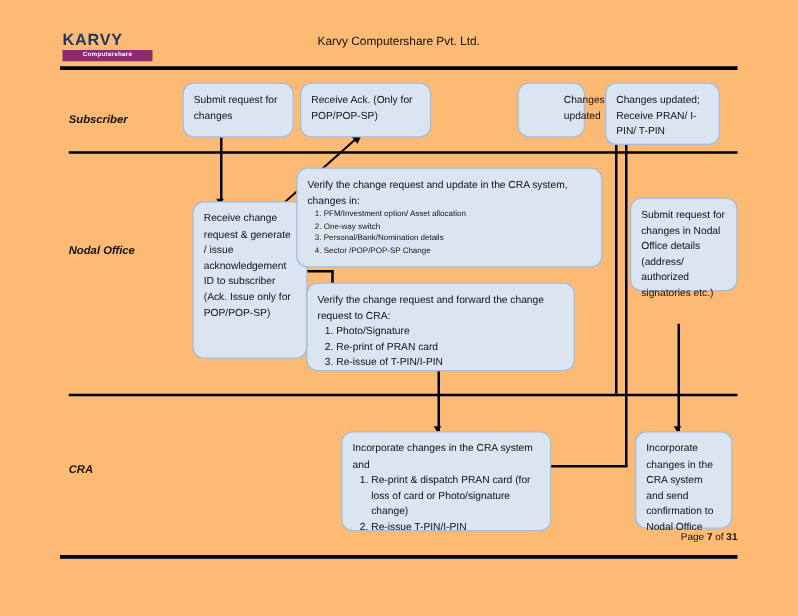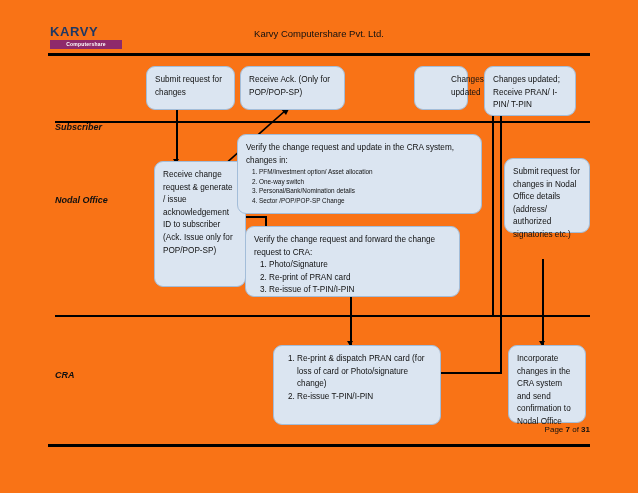--- a/index.html
+++ b/index.html
@@ -8,21 +8,21 @@
     background: #ffffff;
   }
   body {
     font-family: "Liberation Sans", sans-serif;
     color: #1a1a1a;
   }
   #page {
     position: relative;
     width: 638px;
     height: 493px;
-    background: #f97316;
+    background: #fdba74;
     overflow: hidden;
   }
 
   
   .logo {
     position: absolute;
     left: 50px;
     top: 25px;
     width: 72px;
   }
@@ -152,21 +152,21 @@
   </div>
 
   <div class="doc-title">Karvy Computershare Pvt. Ltd.</div>
 
   <div class="rule rule-thick" style="left:48px; top:53px; width:542px;"></div>
 
   <div class="rule rule-med" style="left:55px; top:121px; width:535px;"></div>
   <div class="rule rule-med" style="left:55px; top:315px; width:535px;"></div>
   <div class="rule rule-thick" style="left:48px; top:444px; width:542px;"></div>
 
-  <div class="lane-label" style="left:55px; top:90px;margin-top:32px;">Subscriber</div>
+  <div class="lane-label" style="left:55px; top:90px;">Subscriber</div>
   <div class="lane-label" style="left:55px; top:195px;">Nodal Office</div>
   <div class="lane-label" style="left:55px; top:370px;">CRA</div>
 
   <div class="conn vline" style="left:176px; top:110px; height:53px;"></div>
   <div class="arrowhead ah-down" style="left:173px; top:159px;"></div>
 
   <svg class="diag" style="left:190px; top:100px; width:110px; height:95px;" width="110" height="95">
     <line x1="6" y1="90" x2="96" y2="10" stroke="#000000" stroke-width="1.6"></line>
     <polygon points="101,5 90,8 96,15" fill="#000000"></polygon>
   </svg>
@@ -229,20 +229,21 @@
       <li>Re-print of PRAN card</li>
       <li>Re-issue of T-PIN/I-PIN</li>
     </ol>
   </div>
 
   <div class="box" style="left:504px; top:158px; width:86px; height:75px;">
     <p>Submit request for changes in Nodal Office details (address/ authorized signatories etc.)</p>
   </div>
 
   <div class="box" style="left:273px; top:345px; width:168px; height:80px;">
+    <p>Incorporate changes in the CRA system and</p>
     <ol>
       <li>Re-print &amp; dispatch PRAN card (for loss of card or Photo/signature change)</li>
       <li>Re-issue T-PIN/I-PIN</li>
     </ol>
   </div>
 
   <div class="box" style="left:508px; top:345px; width:78px; height:78px;">
     <p>Incorporate changes in the CRA system and send confirmation to Nodal Office</p>
   </div>
 

